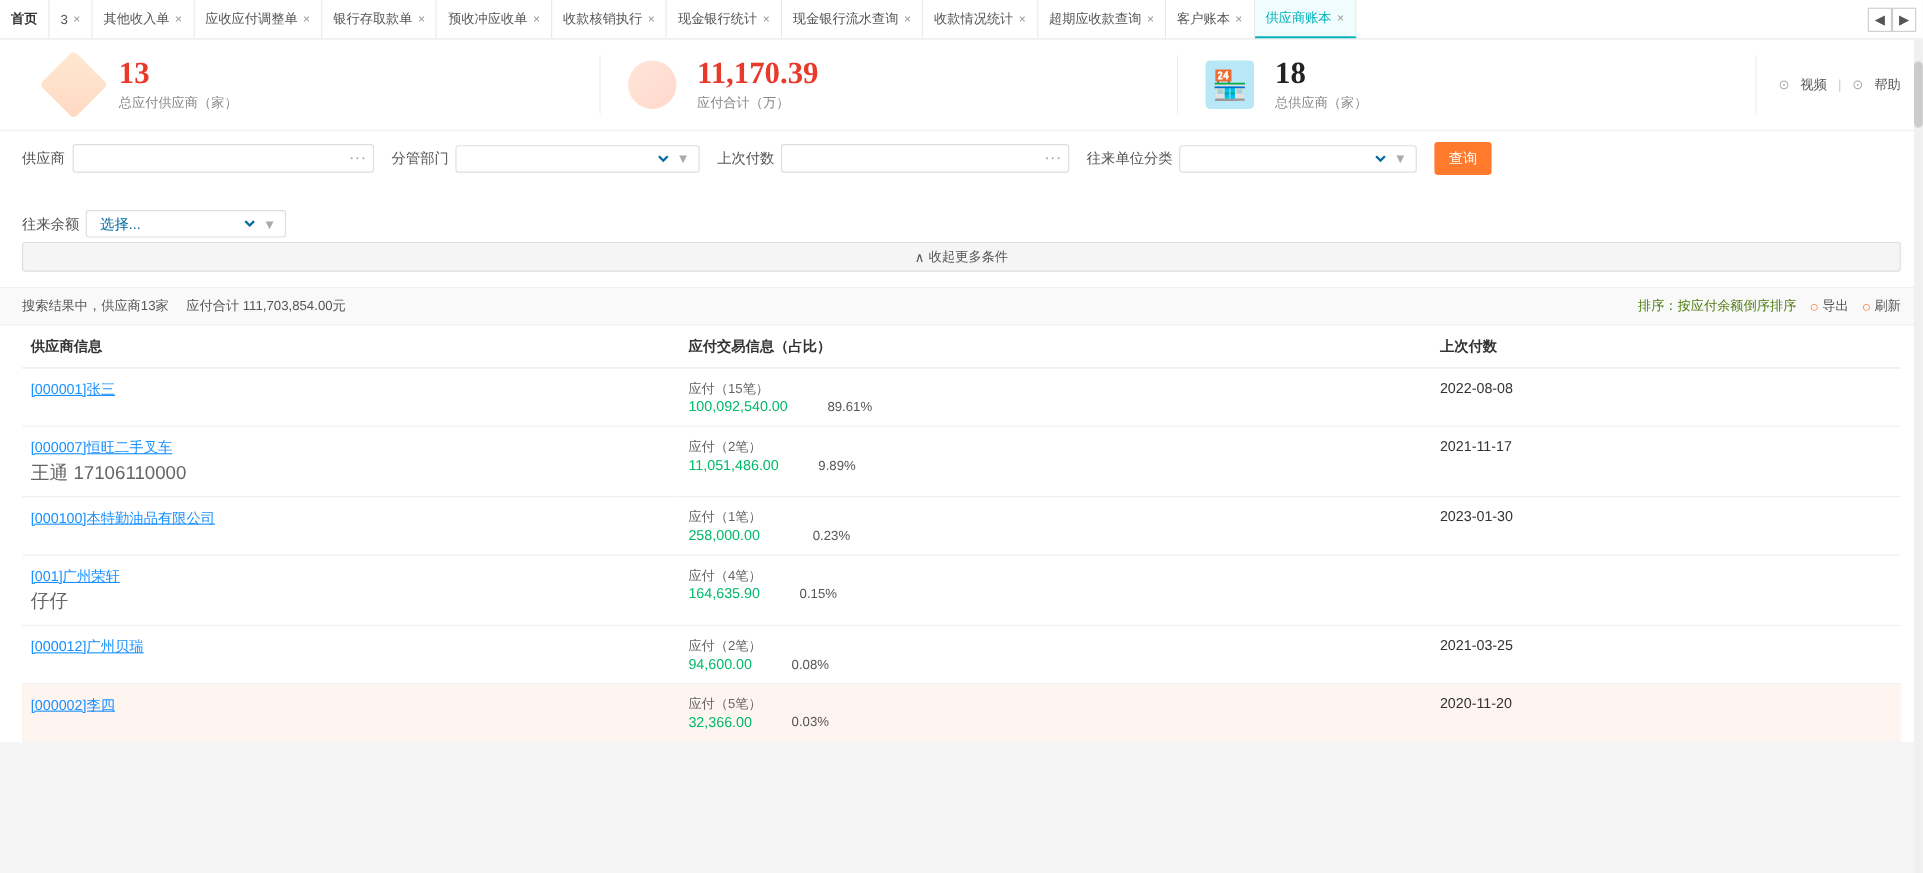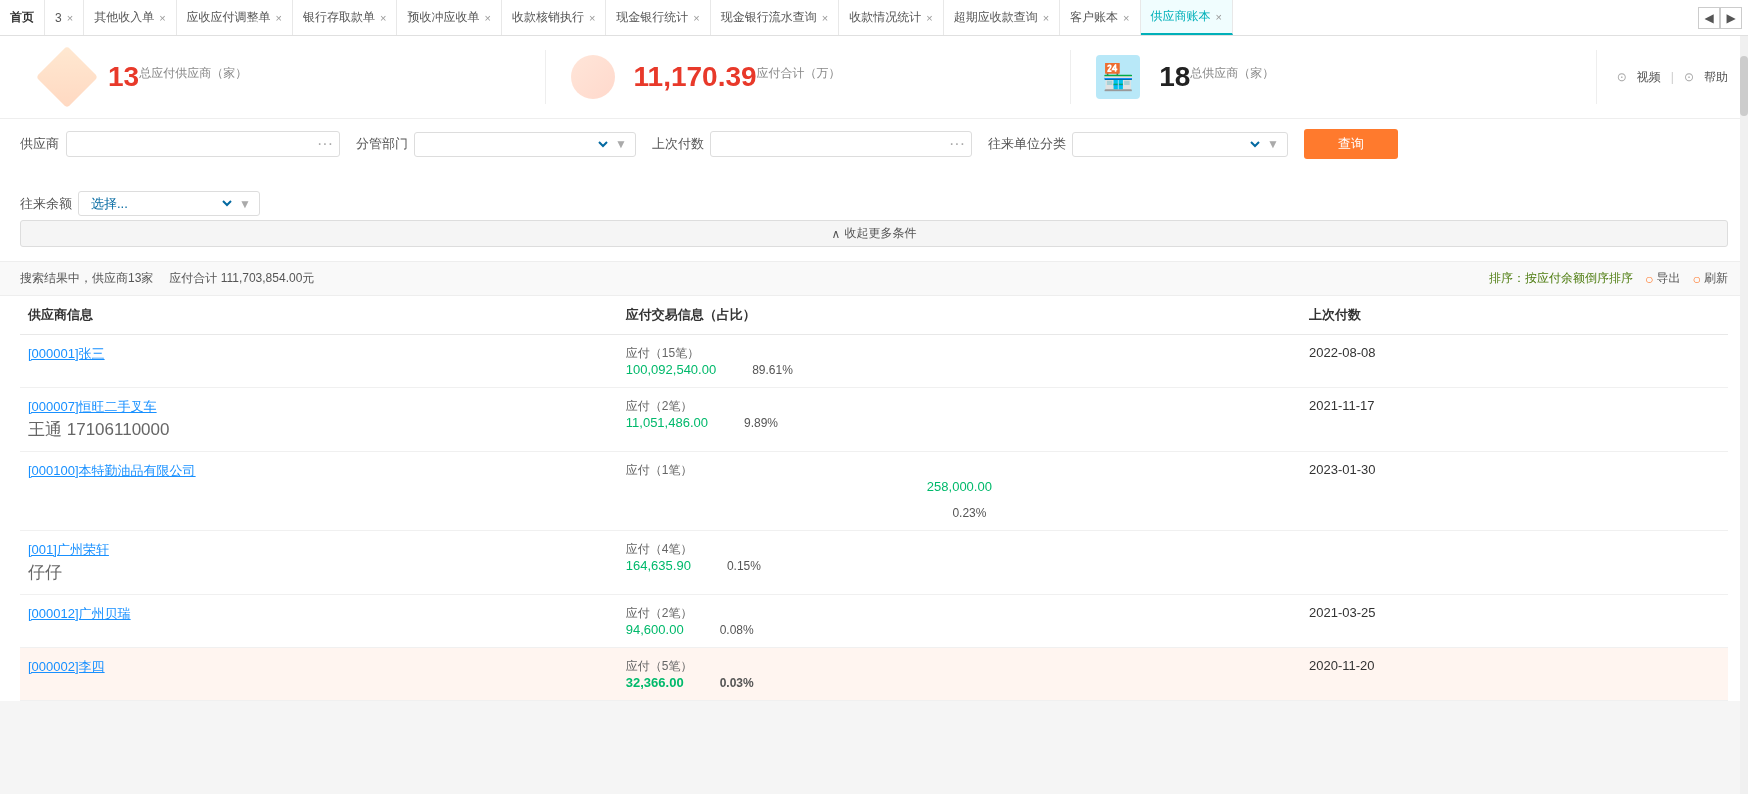--- a/index.html
+++ b/index.html
@@ -98,21 +98,21 @@
       border-radius: 4px;
       position: relative;
       display: flex;
       align-items: center;
       justify-content: center;
     }
     .icon-store::before {
       content: '🏪';
       font-size: 26px;
     }
-    .summary-info { display: flex; flex-direction: row; }
+    .summary-info { display: flex; flex-direction: column; font-family: Liberation Serif, serif; }
     .summary-number { font-size: 28px; font-weight: bold; color: #e8392a; line-height: 1.1; }
     .summary-number.black { color: #222; }
     .summary-label { font-size: 12px; color: #888; margin-top: 3px; }
     .top-right-links {
       display: flex;
       align-items: center;
       gap: 10px;
       font-size: 12px;
       color: #555;
       padding-left: 20px;
@@ -178,21 +178,21 @@
       color: #0369a1;
       background: transparent;
       cursor: pointer;
     }
     .dropdown-arrow { color: #aaa; font-size: 12px; margin-left: 4px; }
     .btn-query {
       background: #ff7a2d;
       color: #fff;
       border: none;
       border-radius: 3px;
-      padding: 6px 34px;
+      padding: 6px 13px;
       font-size: 13px;
       cursor: pointer;
       white-space: nowrap;
     }
     .search-row2 { display: flex; align-items: center; gap: 16px; margin-top: 32px; }
     .collapse-btn {
       display: flex;
       align-items: center;
       justify-content: center;
       gap: 4px;
@@ -480,21 +480,21 @@
               <span class="amount-green">11,051,486.00</span>
               <span class="percent">9.89%</span>
             </div>
           </td>
           <td><span class="last-pay-date">2021-11-17</span></td>
         </tr>
         <tr>
           <td><a class="supplier-link" href="#">[000100]本特勤油品有限公司</a></td>
           <td>
             <div class="tx-label">应付（1笔）</div>
-            <div style="display: flex; align-items: center; gap: 12px; flex-direction: column;">
+            <div style="display: flex; align-items: center; gap: 28px;">
               <span class="amount-green">258,000.00</span>
               <span class="percent">0.23%</span>
             </div>
           </td>
           <td><span class="last-pay-date">2023-01-30</span></td>
         </tr>
         <tr>
           <td><a class="supplier-link" href="#">[001]广州荣轩</a><div class="supplier-sub">仔仔</div></td>
           <td>
             <div class="tx-label">应付（4笔）</div>
@@ -513,21 +513,21 @@
               <span class="amount-green">94,600.00</span>
               <span class="percent">0.08%</span>
             </div>
           </td>
           <td><span class="last-pay-date">2021-03-25</span></td>
         </tr>
         <tr class="highlighted">
           <td><a class="supplier-link" href="#">[000002]李四</a></td>
           <td>
             <div class="tx-label">应付（5笔）</div>
-            <div style="display: flex; align-items: center; gap: 16px; font-weight: bold;">
+            <div style="display: flex; gap: 16px;">
               <span class="amount-green">32,366.00</span>
               <span class="percent">0.03%</span>
             </div>
           </td>
           <td><span class="last-pay-date">2020-11-20</span></td>
         </tr>
       </tbody>
   </table>
 </div>
 

